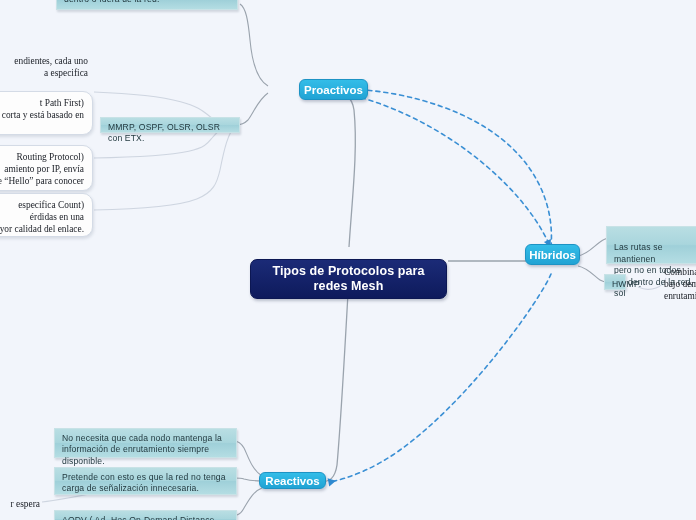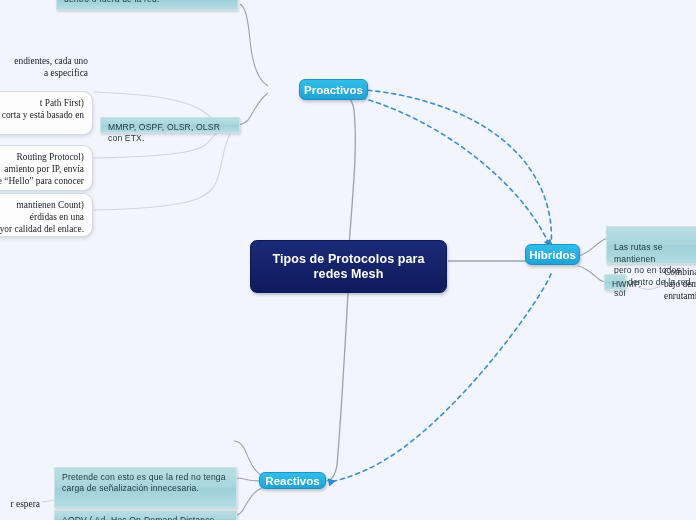--- a/index.html
+++ b/index.html
@@ -154,21 +154,21 @@
       </marker>
     </defs>
 
     <path d="M 551,247 C 556,190 520,120 400,95 C 380,91 360,89 340,89" fill="none" stroke="#3a8fd4" stroke-width="1.6" stroke-dasharray="4 4" stroke-linecap="round" marker-end="url(#arrowLeft)"></path>
 
     <path d="M 338,92 C 430,110 520,180 549,244" fill="none" stroke="#3a8fd4" stroke-width="1.6" stroke-dasharray="4 4" stroke-linecap="round" marker-end="url(#arrowDot)"></path>
 
     <path d="M 551,274 C 540,300 470,400 400,450 C 375,468 350,478 330,482" fill="none" stroke="#3a8fd4" stroke-width="1.6" stroke-dasharray="4 4" stroke-linecap="round" marker-end="url(#arrowLeft)"></path>
   </svg>
 
-  <div class="root-node" style="left:250px; top:240px; width:197px; height:53px;">
+  <div class="root-node" style="left:250px; top:259px; width:197px; height:40px;">
     <span>Tipos de Protocolos para redes Mesh</span>
   </div>
 
   <div class="branch-node" style="left:263px; top:79px; width:69px; height:21px;margin-left:36px;">
     <span>Proactivos</span>
   </div>
 
   <div class="branch-node" style="left:525px; top:244px; width:55px; height:21px;">
     <span>Híbridos</span>
   </div>
@@ -188,22 +188,25 @@
   <div class="aqua-box" style="left:606px; top:226px; width:104px; height:38px; white-space:pre-line;">
     <span>Las rutas se mantienen
 pero no en todos
 los dentro de la red, sól</span>
   </div>
 
   <div class="aqua-box" style="left:604px; top:274px; width:22px; height:16px;">
     <span>HWMP.</span>
   </div>
 
-
-  <div class="aqua-box" style="left:54px; top:467px; width:183px; height:41px;">
+  <div class="aqua-box" style="left:54px; top:428px; width:183px; height:30px;">
+    <span>No necesita que cada nodo mantenga la información de enrutamiento siempre disponible.</span>
+  </div>
+
+  <div class="aqua-box" style="left:54px; top:467px; width:183px; height:28px;">
     <span>Pretende con esto es que la red no tenga carga de señalización innecesaria.</span>
   </div>
 
   <div class="aqua-box" style="left:54px; top:510px; width:183px; height:18px;">
     <span>AODV ( Ad- Hoc On-Demand Distance Vector)</span>
   </div>
 
   <div class="note-box" style="left:-110px; top:91px; width:203px; height:44px;">
     <div style="text-align:right;">
       <b>t Path First)</b>
@@ -214,21 +217,21 @@
   <div class="note-box" style="left:-110px; top:145px; width:203px; height:46px;">
     <div style="text-align:right;">
       <b>Routing Protocol)</b>
     </div>
     <div style="text-align:right; white-space:pre-line;">amiento por IP, envía
 e “Hello” para conocer</div>
   </div>
 
   <div class="note-box" style="left:-110px; top:193px; width:203px; height:44px;">
     <div style="text-align:right;">
-      <b>mantienen Count)</b>
+      <b>especifica Count)</b>
     </div>
     <div style="text-align:right; white-space:pre-line;">érdidas en una
 yor calidad del enlace.</div>
   </div>
 
   <div class="bare-note" style="left:-2px; top:55px; width:90px; text-align:right;">endientes, cada uno
 a especifica</div>
 
   <div class="bare-note" style="left:664px; top:266px; width:60px;">Combina
 bajo dem

